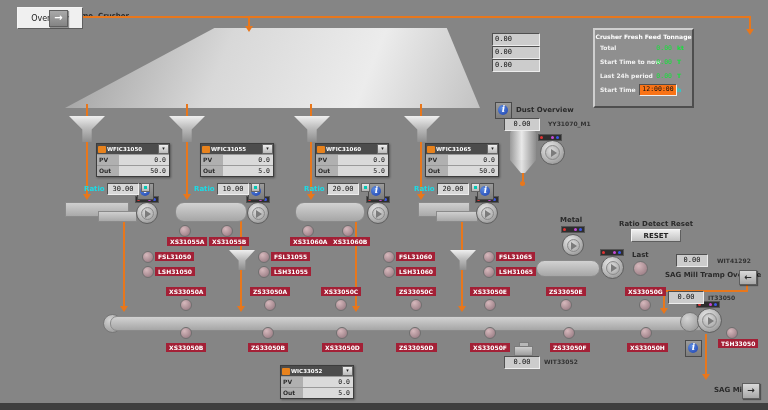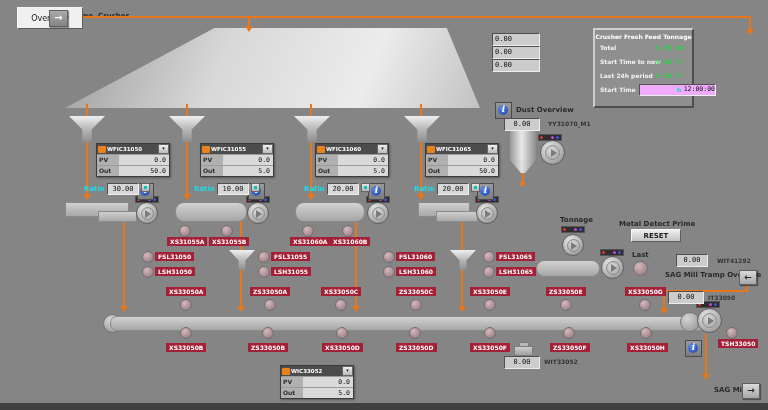--- a/index.html
+++ b/index.html
@@ -78,23 +78,23 @@
   
   #tt{position:absolute;left:593px;top:28px;width:97px;height:76px;background:#8f8f8f;
       border:2px solid;border-color:#cfcfcf #4e4e4e #4e4e4e #cfcfcf;z-index:6;}
   #tt .t{font:bold 6px "DejaVu Sans",sans-serif;color:#fff;text-align:center;margin-top:3px;}
   .ttr{position:relative;height:12px;margin-top:2px;}
   .ttr .l{position:absolute;left:5px;top:2px;font:bold 6px "DejaVu Sans",sans-serif;color:#f2f2f2;}
   .ttr .v{position:absolute;left:55px;top:2px;width:22px;font:6.5px "DejaVu Sans Mono",monospace;
           color:#18e03c;text-align:right;}
   .ttr .u{position:absolute;left:82px;top:2px;font:bold 6px "DejaVu Sans",sans-serif;color:#18e03c;}
   .ttr .u.teal{color:#20d2d2;}
-  .ttr .tv{position:absolute;left:44px;top:0;width:36px;height:10px;background:#f0abfc;
+  .ttr .tv{position:absolute;left:44px;top:0;width:36px;height:10px;background:#f97316;
            border:1px solid;border-color:#4f4f4f #eee #eee #4f4f4f;
-           font:6.5px "DejaVu Sans Mono",monospace;color:#111;text-align:right;line-height:9px;padding-left:39px;}
+           font:6.5px "DejaVu Sans Mono",monospace;color:#111;text-align:center;line-height:9px;}
   
   .navchip{position:absolute;background:linear-gradient(#d9d9d9,#a8a8a8);border:1px solid #5f5f5f;
            box-shadow:1px 1px 1px rgba(0,0,0,.4);text-align:center;color:#2a2a2a;z-index:6;}
   .navchip.dark{background:linear-gradient(#a9a9a9,#848484);color:#fff;}
 </style>
 </head>
 <body>
 
 <div id="stage">
 
@@ -180,35 +180,35 @@
   <div class="pill" style="left:110px;top:316px;width:594px;height:13px;border-radius:7px;"></div>
   <div class="abs" style="left:680px;top:312px;width:18px;height:18px;border-radius:50%;border:1px solid #777;
               background:radial-gradient(circle at 35% 30%,#d4d4d4,#8f8f8f);z-index:3;"></div>
   <div class="strip" style="left:696px;top:301px;">
       <i class="r"></i>
       <i class="p"></i>
       <i class="b"></i>
     </div>
   <div class="motor" style="left:697px;top:308px;width:23px;height:23px;"></div>
 
-  <div class="hlbl" style="left:560px;top:216px;">Tonnage</div>
+  <div class="hlbl" style="left:560px;top:216px;">Metal</div>
   <div class="strip" style="left:561px;top:226px;">
       <i class="r"></i>
       <i class="p"></i>
       <i class="b"></i>
     </div>
   <div class="motor" style="left:562px;top:234px;width:20px;height:20px;"></div>
   <div class="pill" style="left:536px;top:260px;width:62px;height:15px;"></div>
   <div class="strip" style="left:600px;top:249px;">
       <i class="r"></i>
       <i class="p"></i>
       <i class="b"></i>
     </div>
   <div class="motor" style="left:601px;top:256px;width:21px;height:21px;"></div>
-  <div class="hlbl" style="left:619px;top:220px;">Metal Detect Prime</div>
+  <div class="hlbl" style="left:619px;top:220px;">Ratio Detect Reset</div>
   <button class="btn3d" style="left:631px;top:229px;width:50px;height:13px;font:bold 7px 'DejaVu Sans',sans-serif;">RESET</button>
   <div class="hlbl" style="left:632px;top:251px;">Last</div>
   <div class="ind" style="left:633px;top:261px;width:13px;height:13px;"></div>
 
   <div class="vbox" style="left:676px;top:254px;width:30px;height:11px;">0.00</div>
   <div class="tag-sm" style="left:717px;top:257px;">WIT41292</div>
   <div class="hlbl" style="left:665px;top:271px;">SAG Mill Tramp Oversize</div>
   <div class="navchip" style="left:739px;top:270px;width:16px;height:13px;font:bold 9px 'DejaVu Sans',sans-serif;line-height:12px;">←</div>
   <div class="vbox" style="left:668px;top:291px;width:34px;height:11px;">0.00</div>
   <div class="tag-sm" style="left:708px;top:294px;">IT33050</div>

